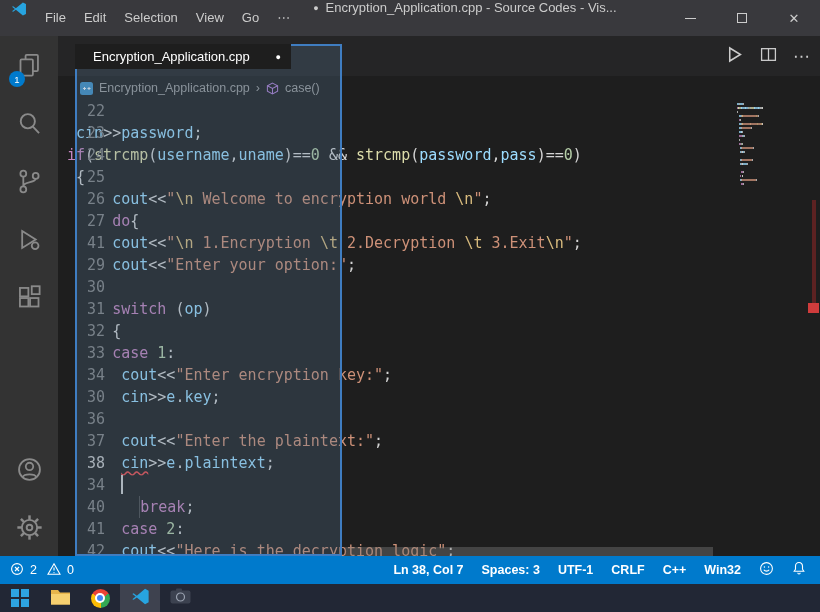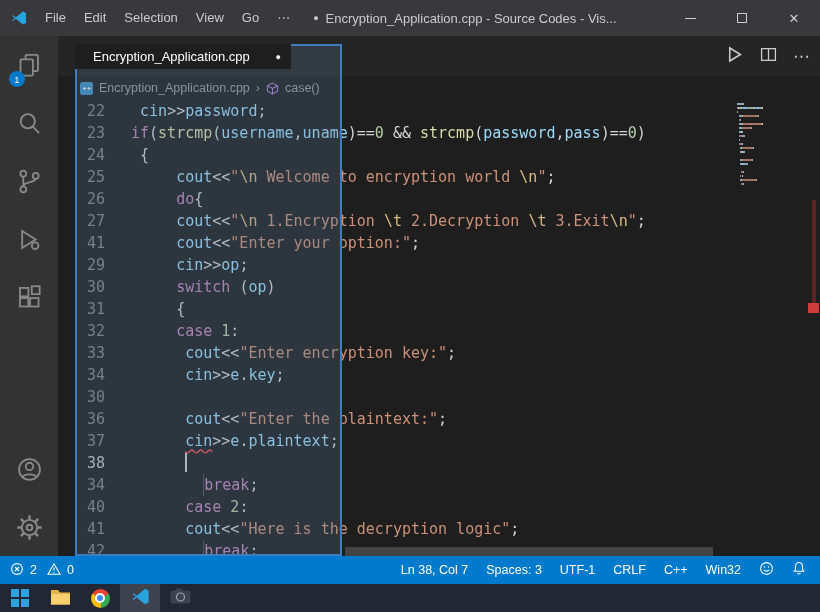--- a/index.html
+++ b/index.html
@@ -2,21 +2,21 @@
 <html><head>
 <meta charset="utf-8">
 <style>
   * { box-sizing: border-box; }
   html,body { margin:0; padding:0; overflow:hidden; }
   body { width:820px; height:612px; position:relative; background:#1e1e1e;
          font-family:"Liberation Sans", sans-serif; color:#cccccc; }
 
   
   .titlebar { position:absolute; left:0; top:0; width:820px; height:36px; background:#39393d;
-              display:flex; align-items:center; font-size:13px; z-index:30; }
+              display:flex; align-items:flex-start; font-size:13px; z-index:30; }
   .vslogo { margin:0 8px 0 10px; display:flex; }
   .menus { display:flex; }
   .menu { padding:0 9px; line-height:36px; cursor:default; }
   .wintitle { margin-left:14px; display:flex; align-items:center; gap:7px; white-space:nowrap;
               overflow:hidden; max-width:340px; }
   .dirty { font-size:9px; }
   .wincontrols { position:absolute; right:0; top:0; height:36px; display:flex; }
   .wc { width:52px; height:36px; display:flex; align-items:center; justify-content:center; font-size:13px; }
   .min-glyph { width:11px; height:1px; background:#cccccc; display:block; }
   .max-glyph { width:10px; height:10px; border:1px solid #cccccc; display:block; }
@@ -36,21 +36,21 @@
   .tabbar { height:40px; background:#252526; position:relative; }
   .editor-actions { position:absolute; right:10px; top:0; height:40px; display:flex;
                     align-items:center; gap:16px; }
   .more-dots { font-size:17px; color:#cccccc; }
   .breadcrumb { height:24px; display:flex; align-items:center; gap:6px; padding-left:22px;
                 font-size:12.5px; color:#9d9d9d; background:#1e1e1e; }
   .bc-ic { display:flex; }
 
   .code { position:absolute; top:64px; left:0; width:762px; height:456px; overflow:hidden;
           font-family:"DejaVu Sans Mono", monospace; font-size:15px; line-height:22px; }
-  .code-row { display:flex; height:22px; }
+  .code-row { display:flex; height:22px;flex-direction:column; }
   .ln { flex:none; width:64px; text-align:right; padding-right:17px; color:#858585; }
   .ln.cur { color:#c6c6c6; }
   .lt { white-space:pre; color:#d4d4d4; padding-left:9px; }
   .tk.v { color:#9cdcfe; }  .tk.k { color:#c586c0; }  .tk.f { color:#dcdcaa; }
   .tk.s { color:#ce9178; }  .tk.e { color:#d7ba7d; }  .tk.n { color:#b5cea8; }
   .tk.p { color:#d4d4d4; }
   .tk.sq { text-decoration-line:underline; text-decoration-style:wavy;
            text-decoration-color:#f14c4c; text-underline-offset:2px; }
   .tk.ig { display:inline-block; width:0; height:22px; border-left:1px solid #4b4b4b; vertical-align:top; }
   .cursor { display:inline-block; width:2px; height:19px; background:#cdcdcd; vertical-align:-4px; }
@@ -70,21 +70,21 @@
   .ghost-tab { position:absolute; left:-2px; top:-2px; width:216px; height:25px; background:#1e1e1e;
                display:flex; align-items:center; font-size:13px; color:#ffffff;
                padding:0 10px 0 18px; }
   .ghost-dot { margin-left:auto; font-size:9px; }
 
   
   .statusbar { position:absolute; left:0; top:556px; width:820px; height:28px; background:#007acc;
                color:#ffffff; font-size:12.5px; display:flex; align-items:center; z-index:30; }
   .sb-left { display:flex; align-items:center; gap:5px; padding-left:10px; }
   .sb-left svg { margin-right:1px; }
-  .sb-right { margin-left:auto; display:flex; align-items:center; gap:18px; padding-right:14px; }
+  .sb-right { margin-left:auto; display:flex; align-items:center; gap:18px; padding-right:14px;font-weight:bold; }
 
   
   .taskbar { position:absolute; left:0; top:584px; width:820px; height:28px; background:#222735;
              display:flex; z-index:30; }
   .tb-item { width:40px; height:28px; display:flex; align-items:center; justify-content:center; }
   .tb-item.active { background:rgba(255,255,255,0.13); }
   .winlogo { display:grid; grid-template-columns:8px 8px; gap:1.5px; }
   .winlogo span { width:8px; height:8px; background:#2ea3e0; display:block; }
   .chrome { width:19px; height:19px; border-radius:50%; position:relative;
             background:conic-gradient(from -60deg, #ea4335 0deg 120deg, #34a853 120deg 240deg, #fbbc05 240deg 360deg); }
@@ -262,21 +262,20 @@
         <div class="code-row">
           <span class="ln">27</span>
           <span class="lt"><span class="tk w">     </span><span class="tk v">cout</span><span class="tk p">&lt;&lt;</span><span class="tk s">"</span><span class="tk e">\n</span><span class="tk s"> 1.Encryption </span><span class="tk e">\t</span><span class="tk s"> 2.Decryption </span><span class="tk e">\t</span><span class="tk s"> 3.Exit</span><span class="tk e">\n</span><span class="tk s">"</span><span class="tk p">;</span></span>
         </div>
         <div class="code-row">
           <span class="ln">41</span>
           <span class="lt"><span class="tk w">     </span><span class="tk v">cout</span><span class="tk p">&lt;&lt;</span><span class="tk s">"Enter your option:"</span><span class="tk p">;</span></span>
         </div>
         <div class="code-row">
           <span class="ln">29</span>
-          <span class="lt"><span class="tk w">     </span><span class="tk v">cin</span><span class="tk p">&gt;&gt;</span><span class="tk v">op</span><span class="tk p">;</span></span>
         </div>
         <div class="code-row">
           <span class="ln">30</span>
           <span class="lt"><span class="tk w">     </span><span class="tk k">switch</span><span class="tk w"> </span><span class="tk p">(</span><span class="tk v">op</span><span class="tk p">)</span></span>
         </div>
         <div class="code-row">
           <span class="ln">31</span>
           <span class="lt"><span class="tk w">     </span><span class="tk p">{</span></span>
         </div>
         <div class="code-row">

